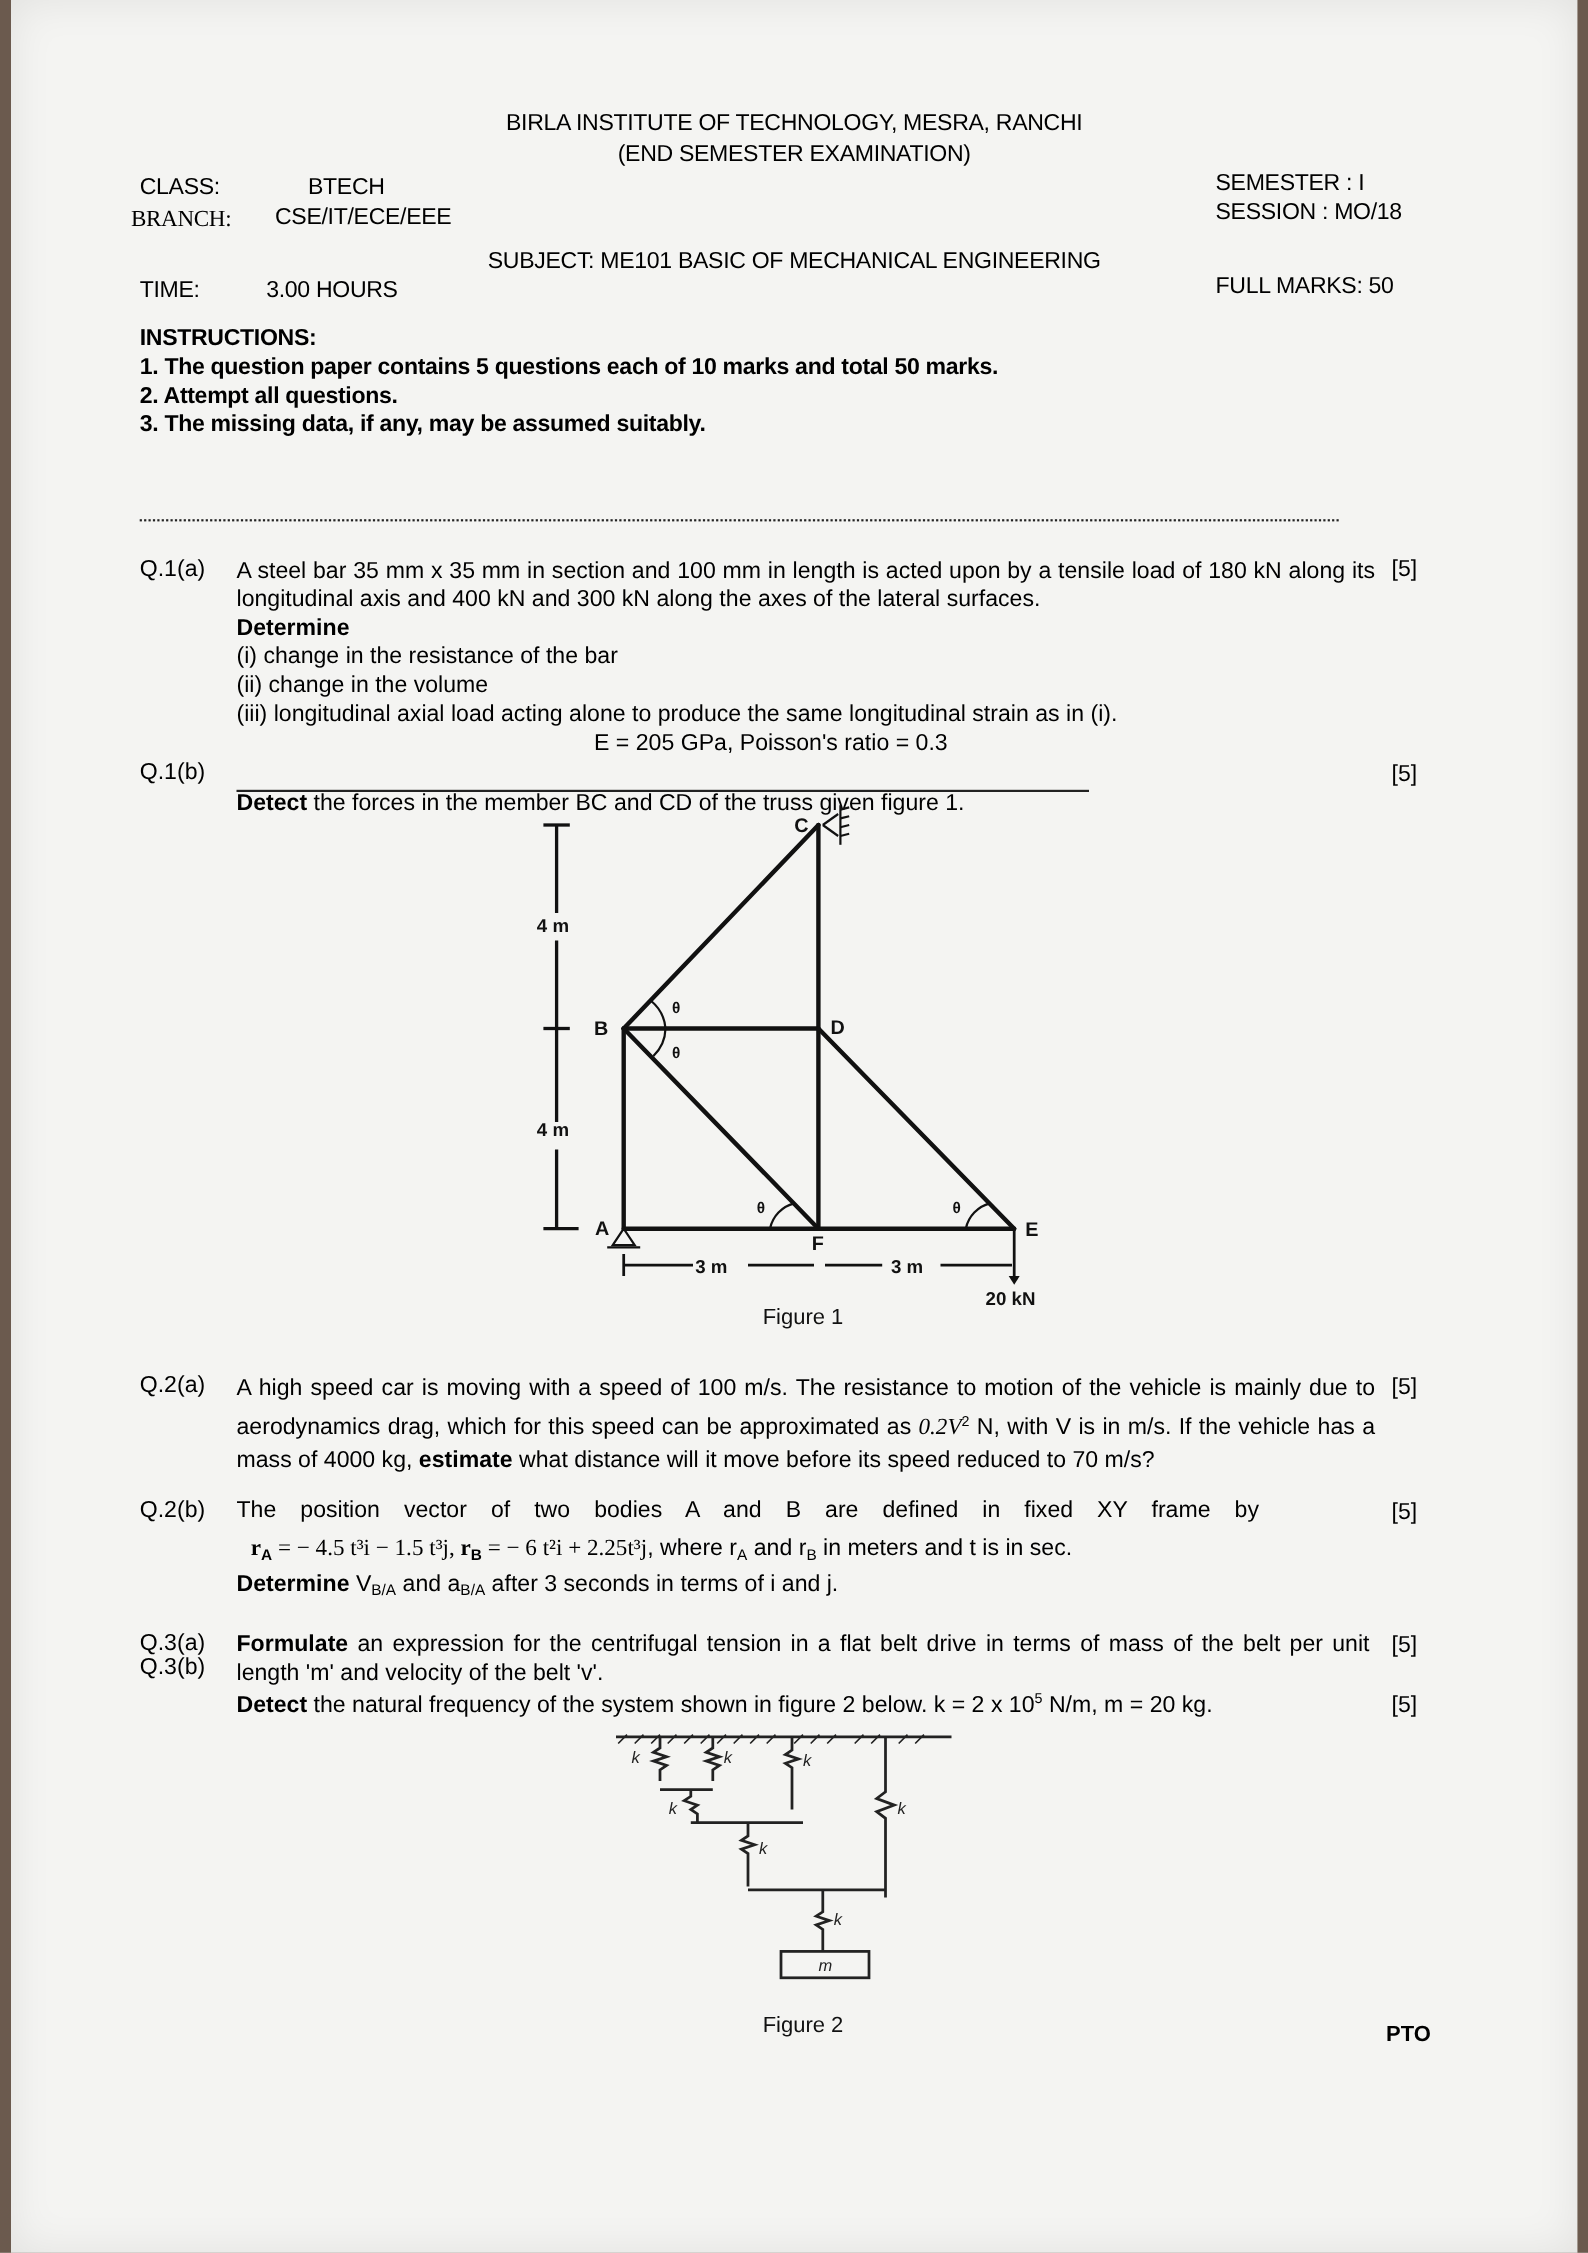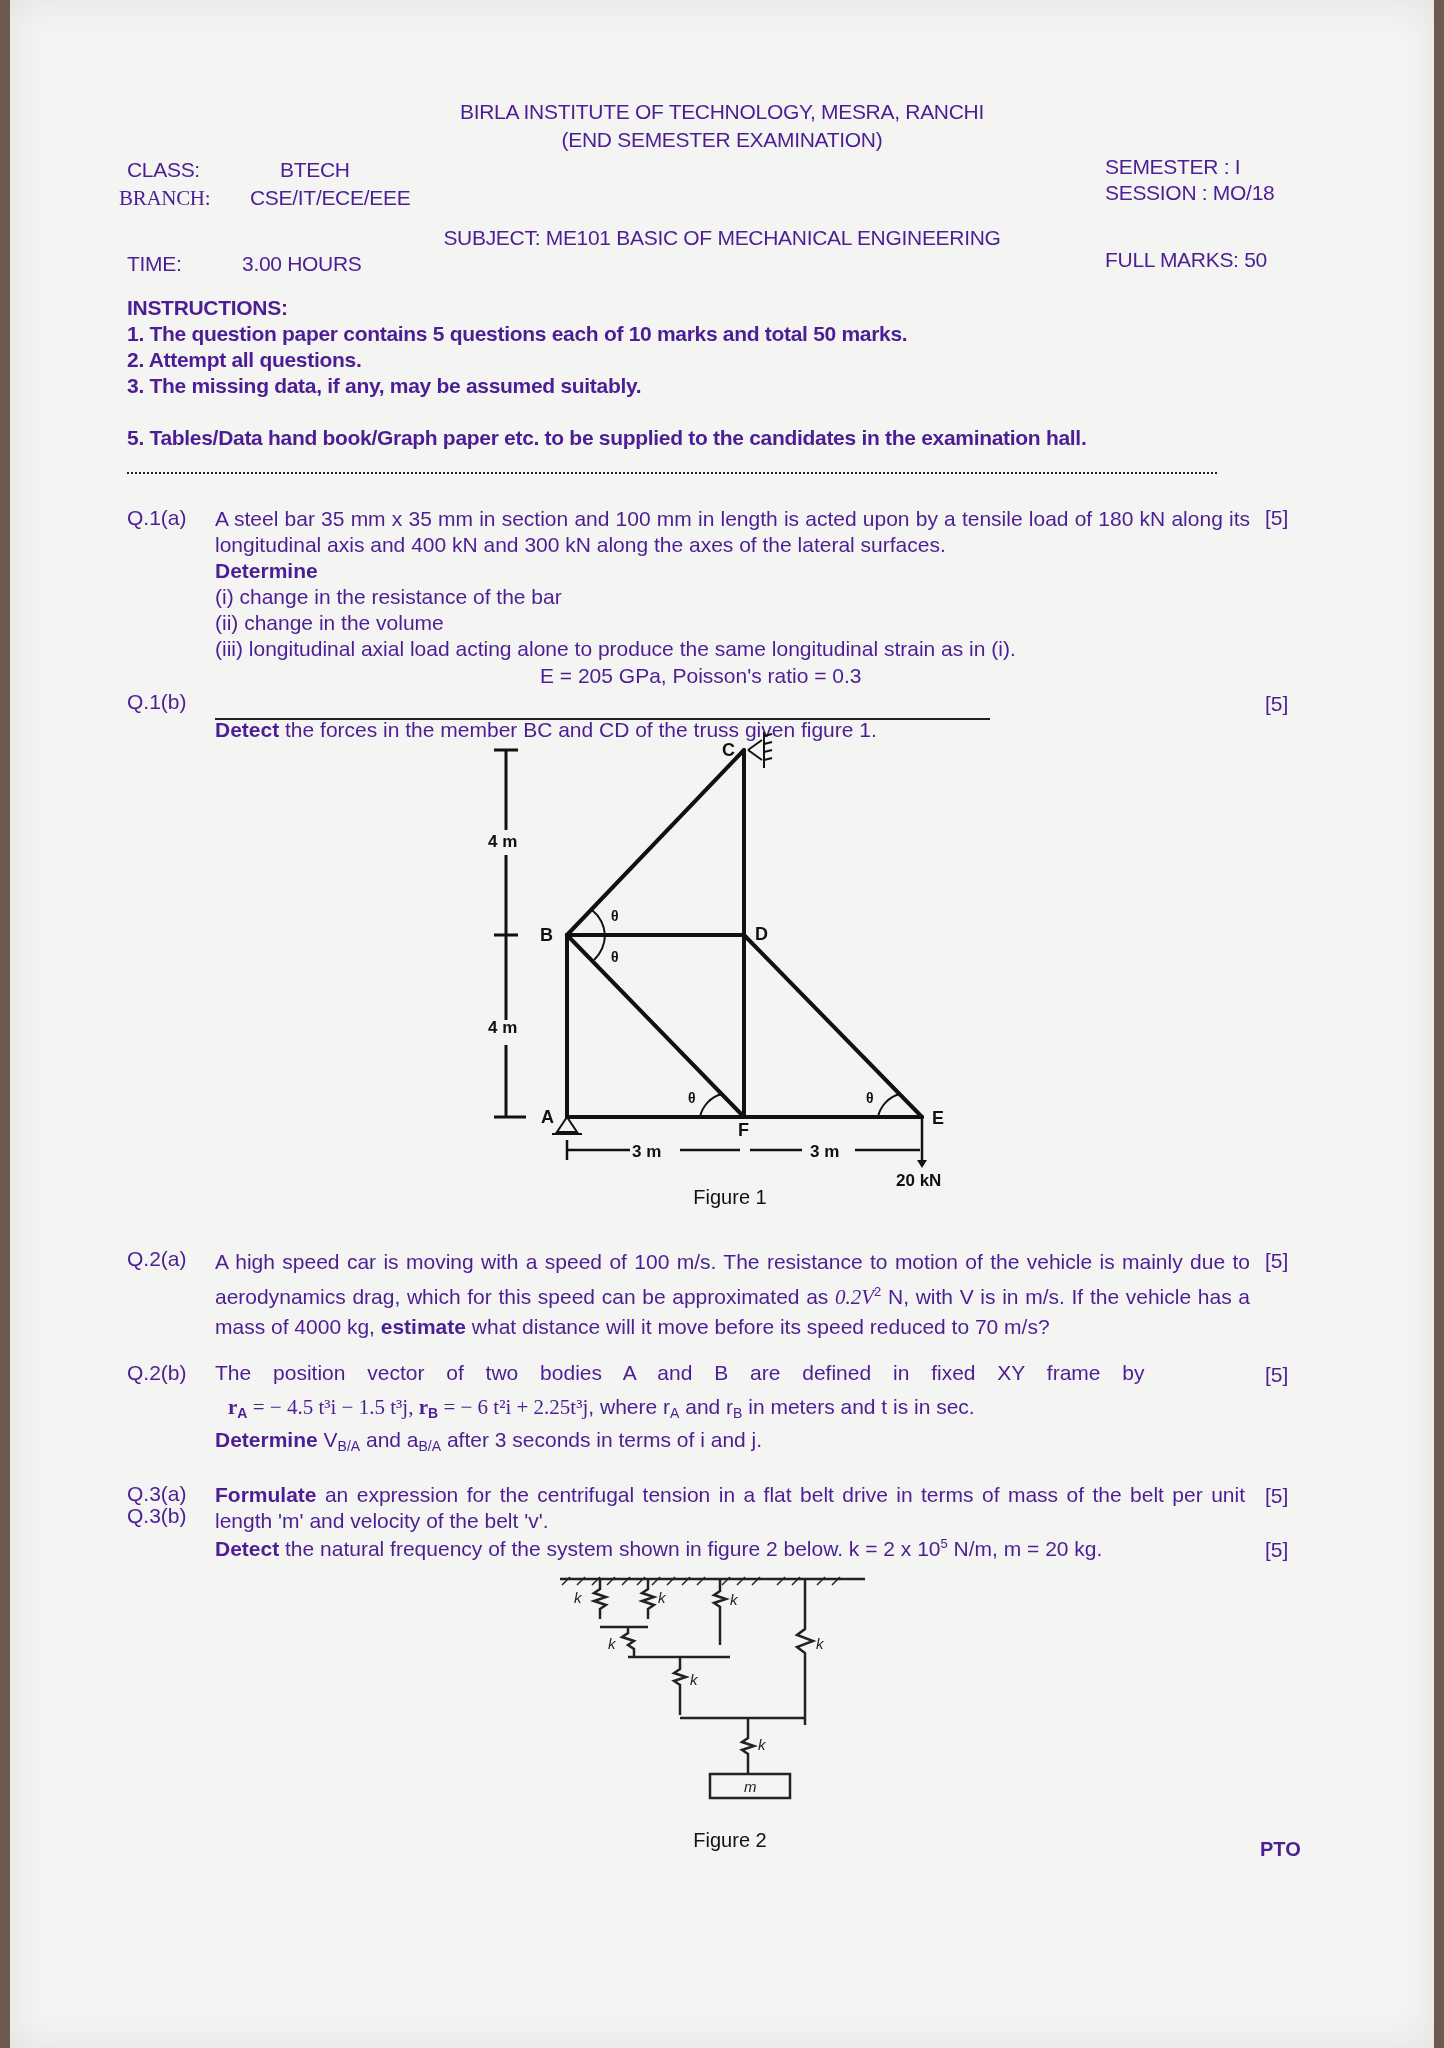--- a/index.html
+++ b/index.html
@@ -4,21 +4,21 @@
 <style>
   html, body { margin:0; padding:0; }
   body {
     width:1444px; height:2048px; overflow:hidden;
     background:#6b5a4e;
     font-family:"Liberation Sans", sans-serif;
   }
   .page {
     position:absolute; left:10px; top:0; width:1424px; height:2048px;
     background:#f4f4f2;
-    color:#4c1d95;
+    color:#000000;
     box-shadow: inset 0 0 40px rgba(0,0,0,0.08);
   }
   .abs { position:absolute; white-space:nowrap; }
   .cond { font-family:"Liberation Sans", sans-serif; font-size:21px; letter-spacing:-0.3px; }
   .center { left:0; width:100%; text-align:center; }
   .bold { font-weight:bold; }
   .qlabel { position:absolute; left:117px; font-size:21px; }
   .qtext { position:absolute; left:205px; width:1035px; font-size:21px; line-height:26px; text-align:justify; }
   .marks { position:absolute; left:1255px; font-size:21px; }
   .dotted { position:absolute; left:117px; top:472px; width:1090px; border-top:2px dotted #222; }
@@ -44,21 +44,20 @@
 
   <div class="abs cond center" style="top:226px;">SUBJECT: ME101 BASIC OF MECHANICAL ENGINEERING</div>
   <div class="abs cond" style="left:117px; top:252px;">TIME:</div>
   <div class="abs cond" style="left:232px; top:252px;">3.00 HOURS</div>
   <div class="abs cond" style="left:1095px; top:248px;">FULL MARKS: 50</div>
 
   <div class="abs cond bold" style="left:117px; top:296px;">INSTRUCTIONS:</div>
   <div class="abs cond bold" style="left:117px; top:322px;">1. The question paper contains 5 questions each of 10 marks and total 50 marks.</div>
   <div class="abs cond bold" style="left:117px; top:348px;">2. Attempt all questions.</div>
   <div class="abs cond bold" style="left:117px; top:374px;">3. The missing data, if any, may be assumed suitably.</div>
-  <div class="abs cond bold" style="left:117px; top:426px;">5. Tables/Data hand book/Graph paper etc. to be supplied to the candidates in the examination hall.</div>
   <div class="dotted"></div>
 
   <div class="qlabel" style="top:506px;">Q.1(a)</div>
   <div class="qtext" style="top:506px;">A steel bar 35 mm x 35 mm in section and 100 mm in length is acted upon by a tensile load of 180 kN along its longitudinal axis and 400 kN and 300 kN along the axes of the lateral surfaces.</div>
   <div class="marks" style="top:506px;">[5]</div>
   <div class="abs bold" style="left:205px; top:559px; font-size:21px;">Determine</div>
   <div class="abs" style="left:205px; top:585px; font-size:21px;">(i) change in the resistance of the bar</div>
   <div class="abs" style="left:205px; top:611px; font-size:21px;">(ii) change in the volume</div>
   <div class="abs" style="left:205px; top:637px; font-size:21px;">(iii) longitudinal axial load acting alone to produce the same longitudinal strain as in (i).</div>
   <div class="abs" style="left:530px; top:664px; font-size:21px;">E = 205 GPa, Poisson's ratio = 0.3</div>

